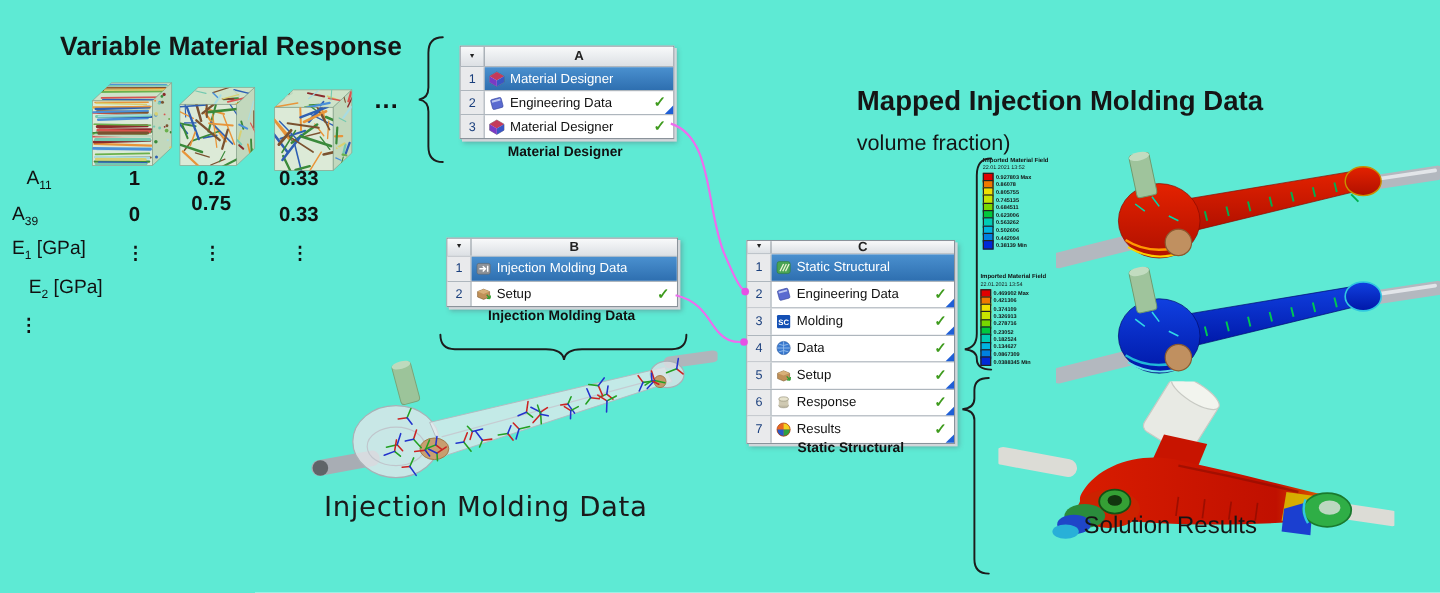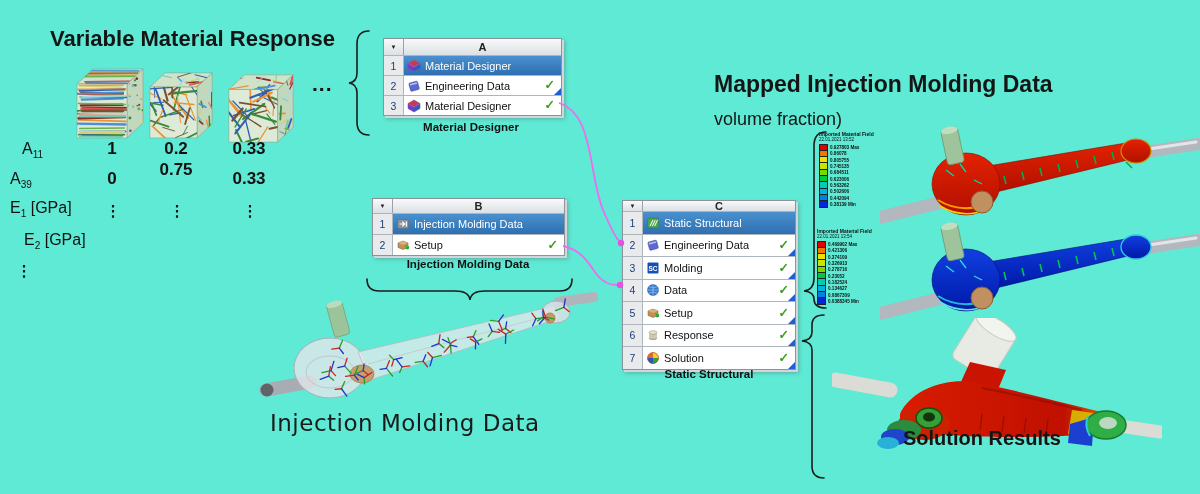--- a/index.html
+++ b/index.html
@@ -41,21 +41,21 @@
   
   .legend{position:absolute}
   .lg-title{font-size:5px;font-weight:700;white-space:nowrap}
   .lg-date{font-size:4.5px;margin-bottom:2.5px;white-space:nowrap}
   .lg-row{display:flex;align-items:center;height:6.3px}
   .sw{width:7px;height:6.3px;border:.3px solid #222;flex:none}
   .lv{font-size:4.6px;margin-left:2px;white-space:nowrap;font-weight:600}
 
   .caption-cm{position:absolute;font-size:23px;font-weight:400;letter-spacing:.5px;white-space:nowrap;
               font-family:"DejaVu Sans",sans-serif;color:#1a1a1a}
-  .caption-sr{position:absolute;font-size:20px;font-weight:700;white-space:nowrap;color:#151515}
+  .caption-sr{position:absolute;font-size:20px;font-weight:400;white-space:nowrap;color:#151515}
   #overlay{position:absolute;left:0;top:0;pointer-events:none}
 </style>
 </head>
 <body>
 
 <div id="stage">
 
   <div class="big-title" style="left:50px;top:26px">Variable Material Response</div>
 
   <svg class="cube" viewBox="0 0 70 76" style="left:76px;top:64px;width:70px;height:76px">
@@ -503,21 +503,21 @@
     <div class="wb-row">
       <div class="wb-num">7</div>
       <div class="wb-main">
         <svg class="wb-icon" viewBox="0 0 14 14">
             <circle cx="7" cy="7" r="5.5" fill="#e86820"></circle>
             <path d="M7,1.5 A5.5,5.5 0 0 1 12.5,7 L7,7Z" fill="#f4d020"></path>
             <path d="M12.5,7 A5.5,5.5 0 0 1 7,12.5 L7,7Z" fill="#30a040"></path>
             <path d="M7,12.5 A5.5,5.5 0 0 1 1.5,7 L7,7Z" fill="#2858c8"></path>
             <circle cx="7" cy="7" r="5.5" fill="none" stroke="#b04010" stroke-width=".6"></circle>
           </svg>
-        <span class="wb-label">Solution</span>
+        <span class="wb-label">Results</span>
         <span class="wb-check">✓</span>
         <span class="wb-corner"></span>
       </div>
     </div>
   </div>
   <div class="wb-caption" style="left:709px;top:368px">Static Structural</div>
 
   <div class="big-title" style="left:714px;top:71px;font-size:23px">Mapped Injection Molding Data</div>
   <div class="sub-line" style="left:714px;top:109px">volume fraction)</div>
 

